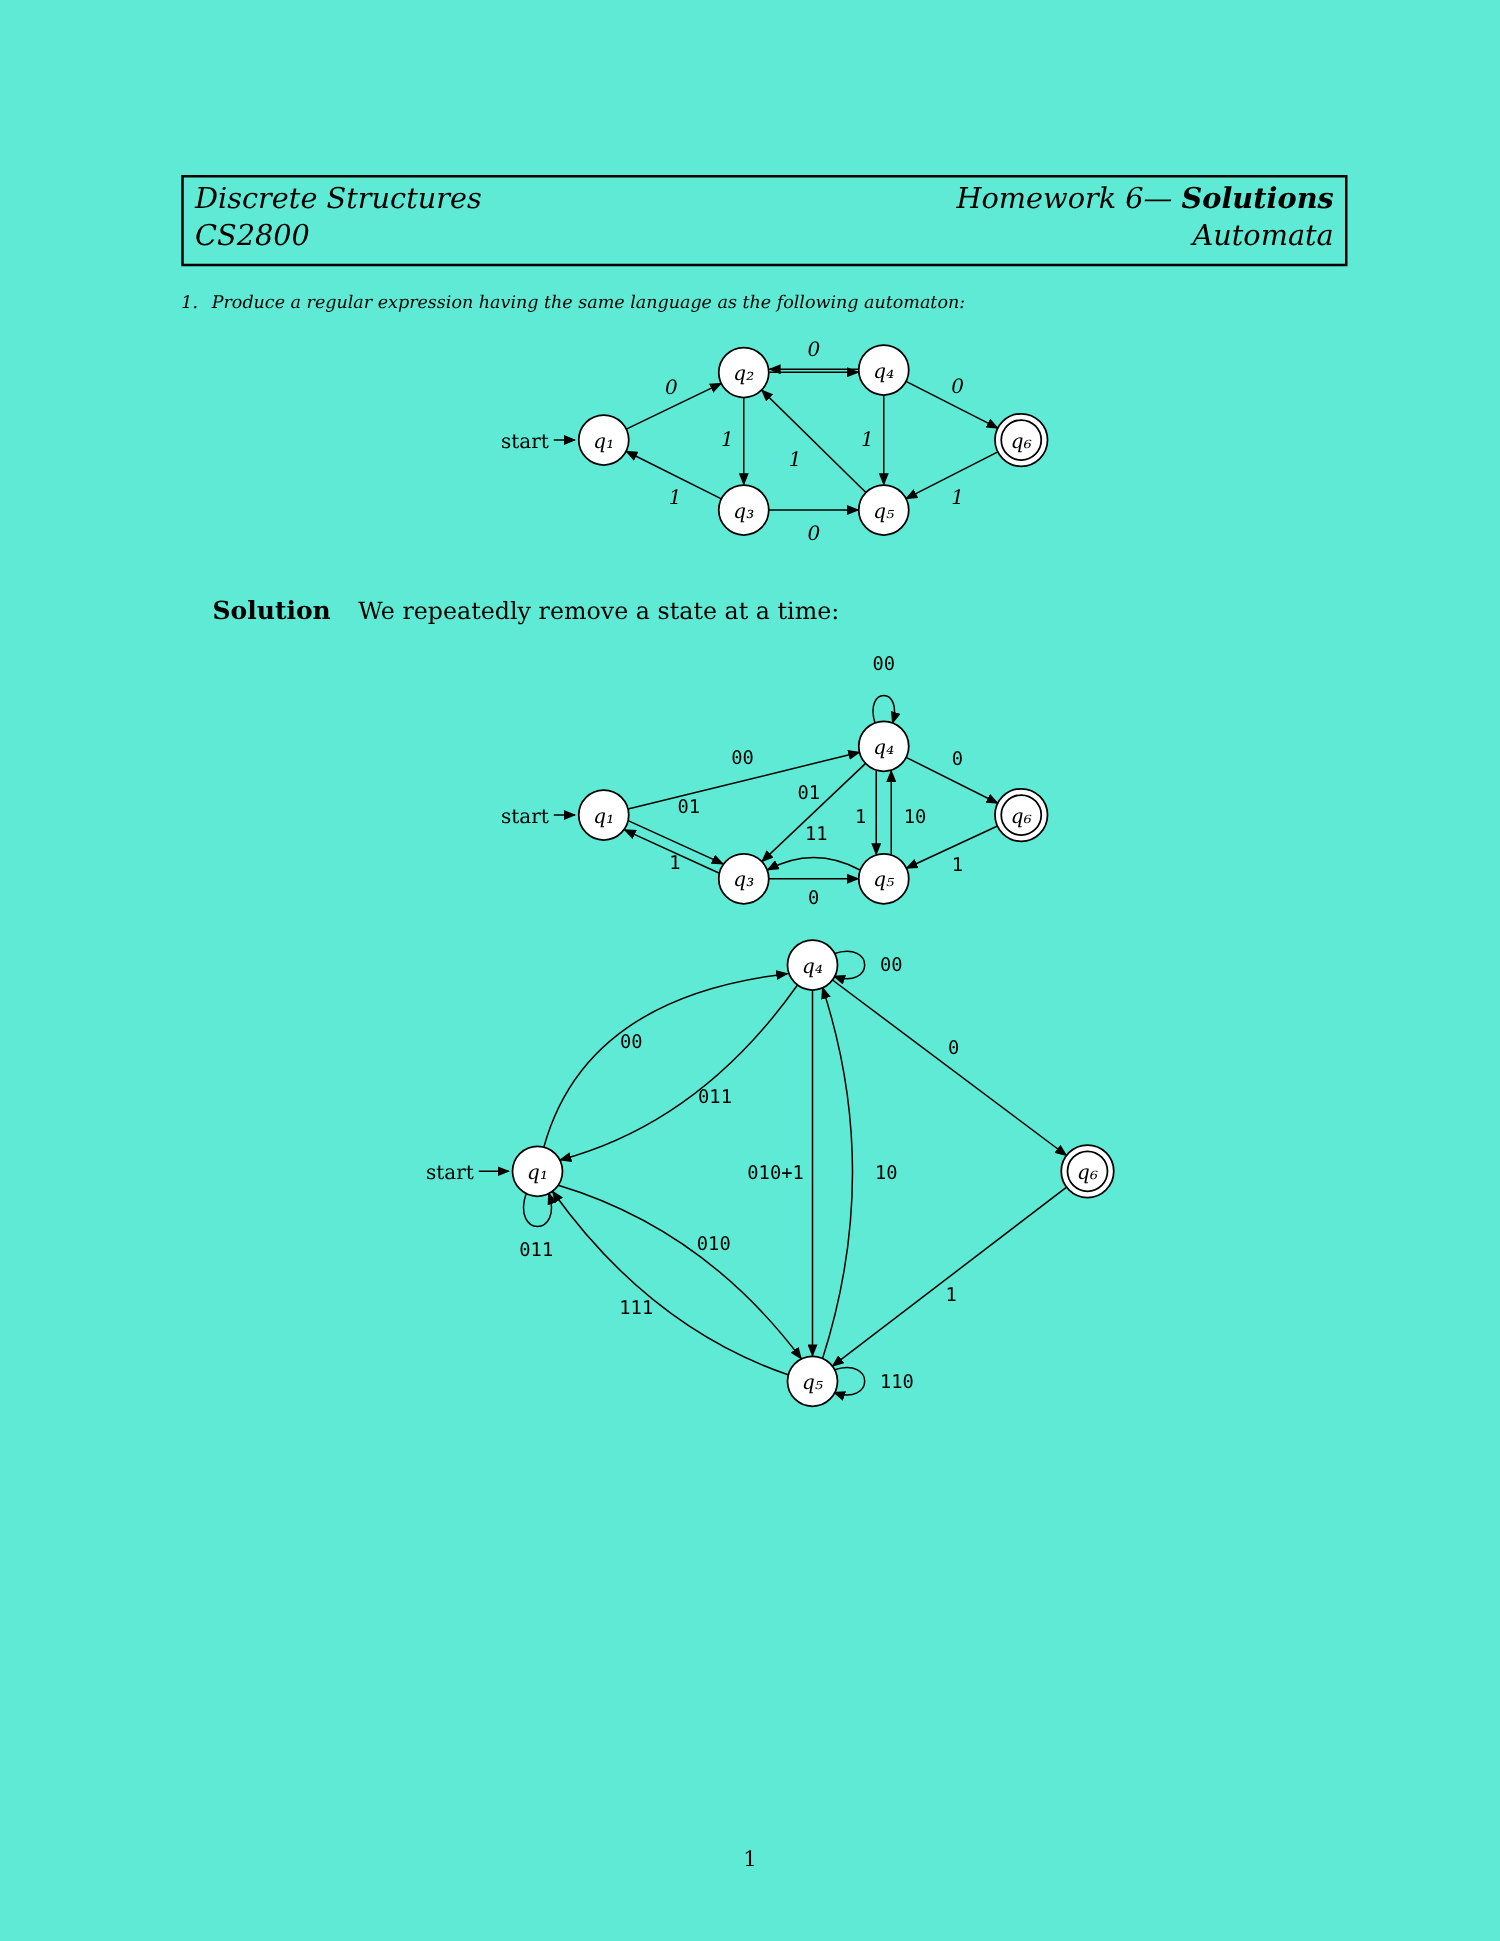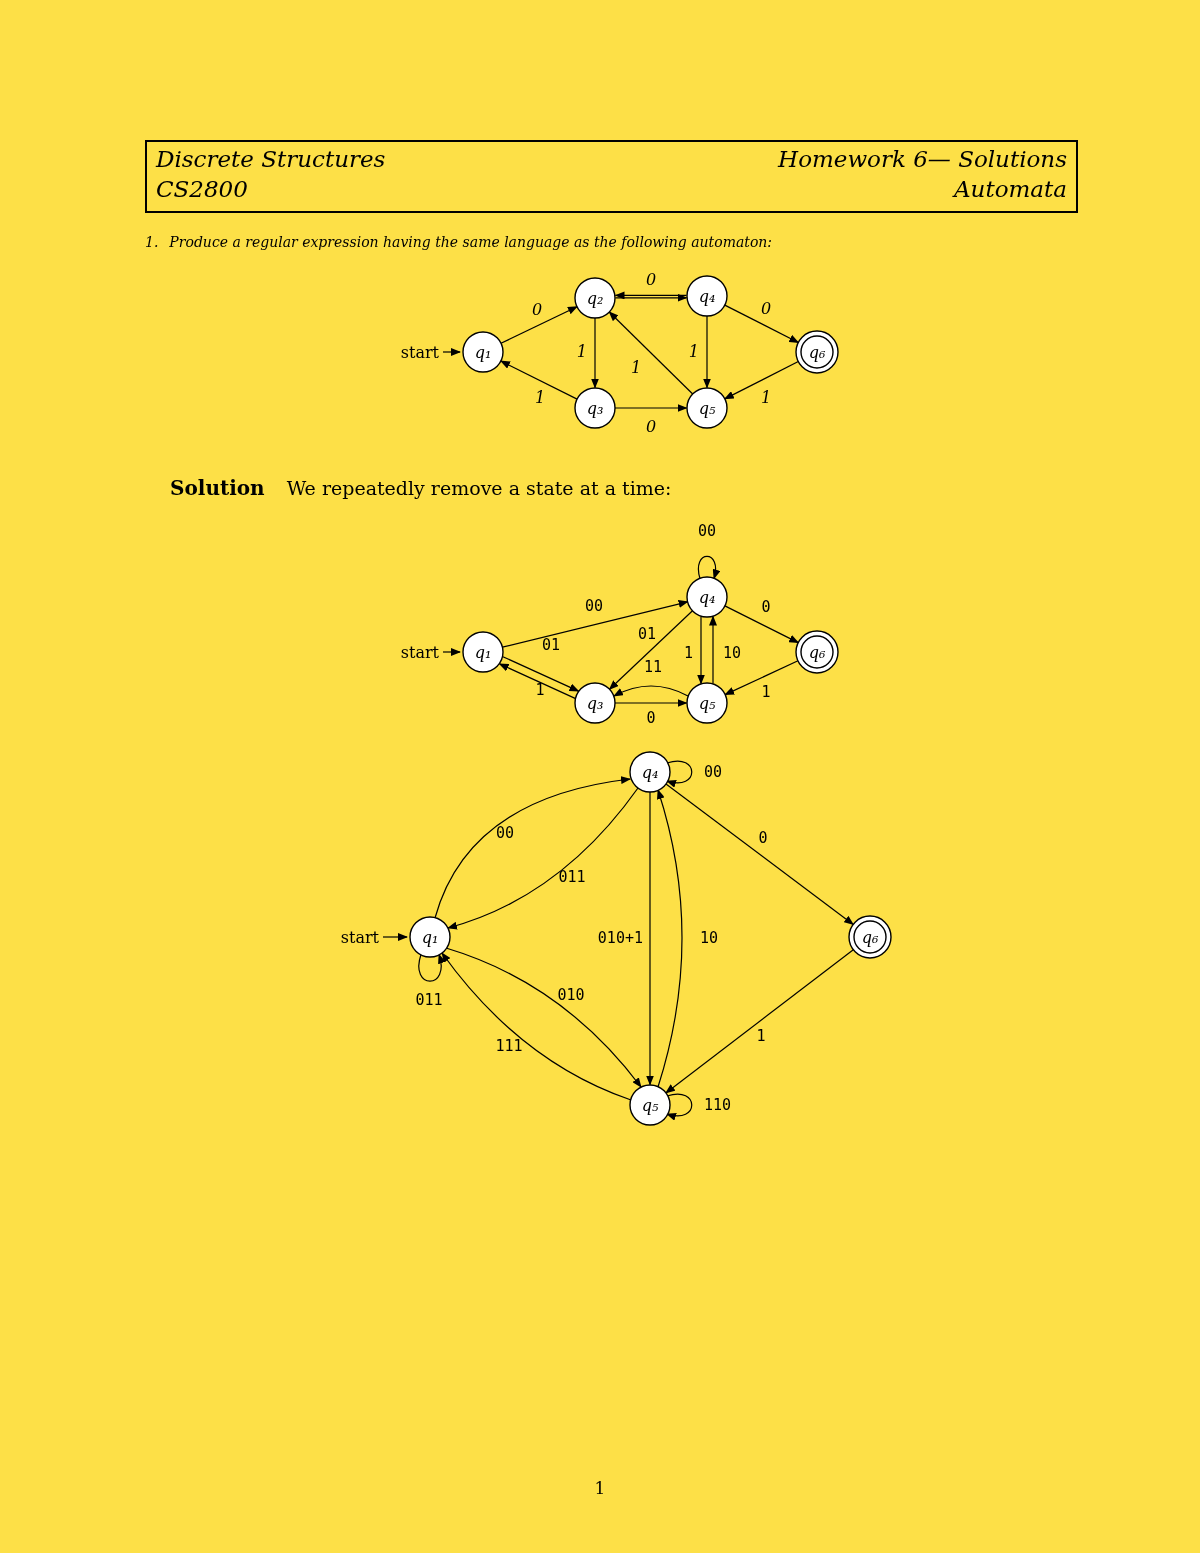--- a/index.html
+++ b/index.html
@@ -1,26 +1,26 @@
 <!DOCTYPE html>
 <html><head>
 <meta charset="utf-8">
 <style>
   html, body { margin:0; padding:0; background:#ffffff; }
   .page {
-    position:relative; width:1200px; height:1553px; background:#fde047;
+    position:relative; width:1200px; height:1553px; background:#5eead4;
     color:#000; font-family:"DejaVu Serif", serif; overflow:hidden;
   }
   .header-box {
     position:absolute; left:145px; top:140px; width:911px; height:65px;
     border:2px solid #000; display:flex; justify-content:space-between;
     padding:2px 9px 2px 9px; font-style:italic; font-size:23px; line-height:30px;
   }
   .header-right { text-align:right; }
-  .header-right .bold { font-weight:normal; }
+  .header-right .bold { font-weight:bold; }
   .problem {
     position:absolute; left:145px; top:234px; width:920px;
     font-style:italic; font-size:14px;
   }
   .problem .pnum { margin-right:11px; }
   .solution-line {
     position:absolute; left:170px; top:476px; width:800px; font-size:19px;
   }
   .solution-line .sol-label { font-weight:bold; font-size:20px; margin-right:22px; font-style:normal; }
   .page-number {

